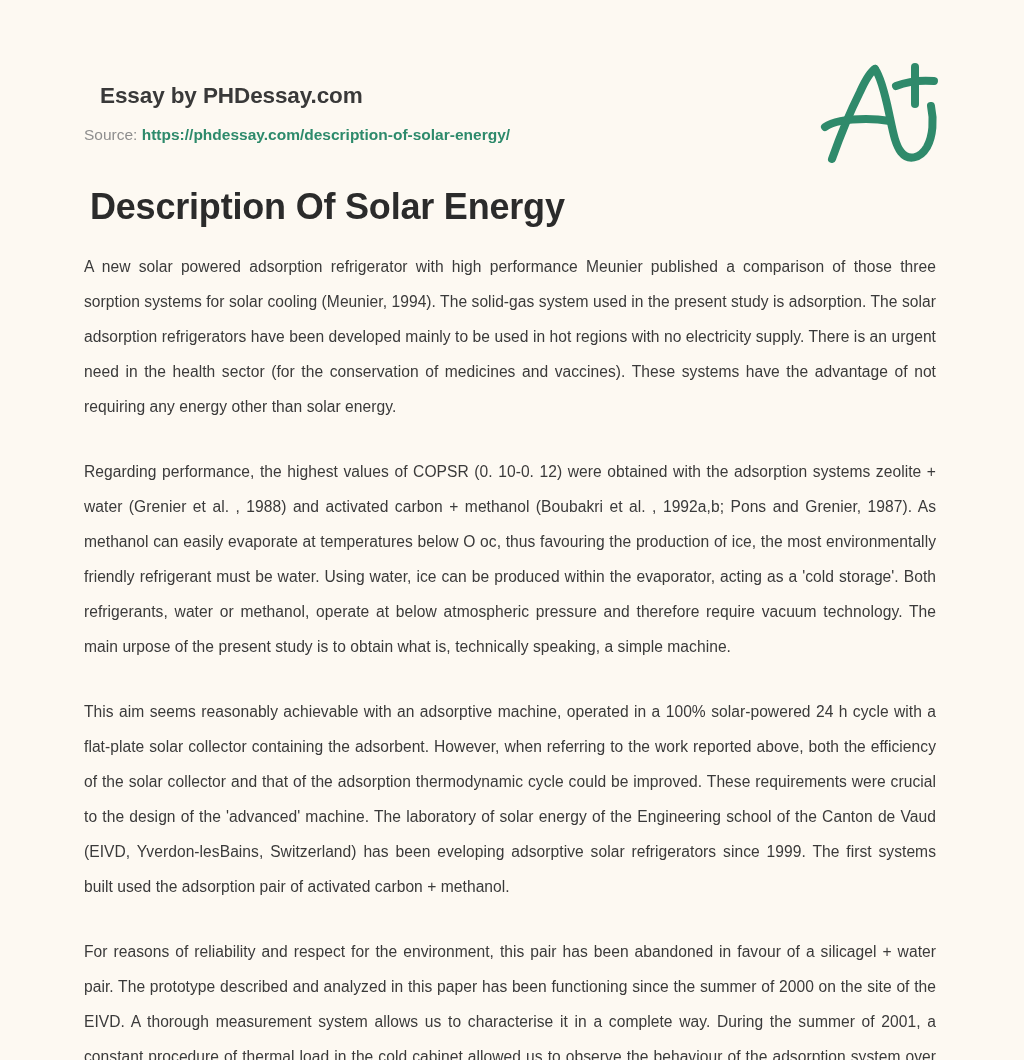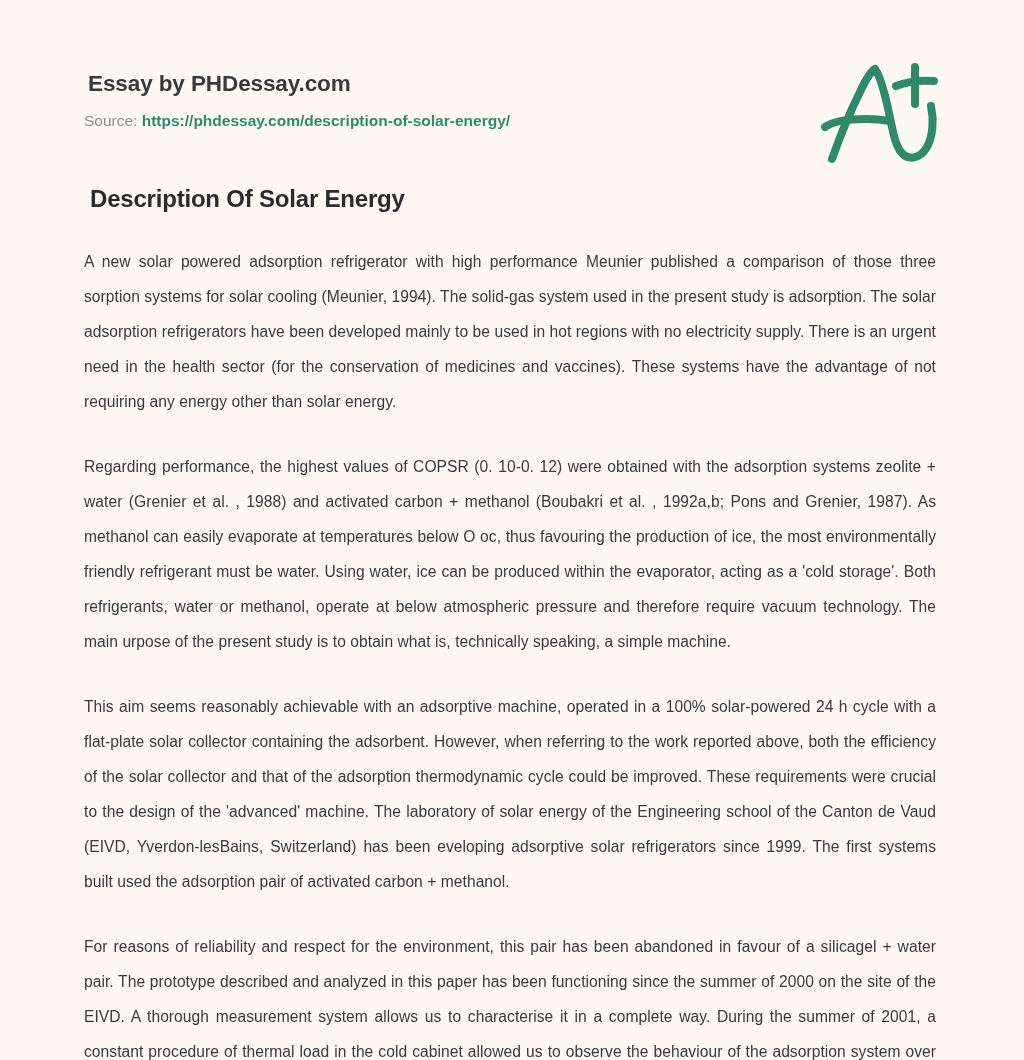--- a/index.html
+++ b/index.html
@@ -30,21 +30,21 @@
     height: 118px;
     box-sizing: border-box;
   }
 
   .brand-title {
     font-size: 22.5px;
     font-weight: bold;
     letter-spacing: -0.1px;
     color: #393939;
     line-height: 1.2;
-    margin: 4px;
+    margin: 16px;
   }
 
   .source-line {
     margin-top: 14px;
     font-size: 15.5px;
     line-height: 1.3;
     white-space: nowrap;
   }
   .source-label {
     color: #8e8e8e;
@@ -68,25 +68,25 @@
     width: 130px;
     height: 108px;
   }
 
   
   .article {
     margin-top: 66px;
   }
 
   .doc-title {
-    font-size: 24px;
+    font-size: 36px;
     font-weight: bold;
     color: #2b2b2b;
     letter-spacing: -0.2px;
-    margin: 0 0 30px 6px;
+    margin: 0 0 20px 6px;
     line-height: 1.25;
   }
 
   .body-copy p {
     margin: 0 4px 30px 0;
     font-size: 15.6px;
     line-height: 35px;
     text-align: justify;
     color: #3a3a3a;
     letter-spacing: 0.05px;

